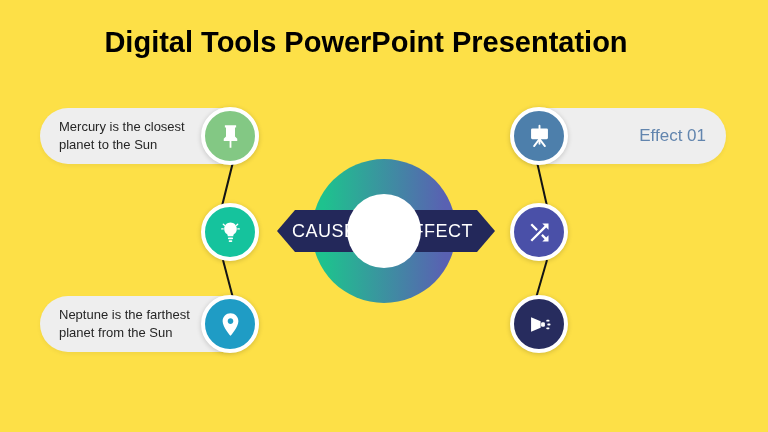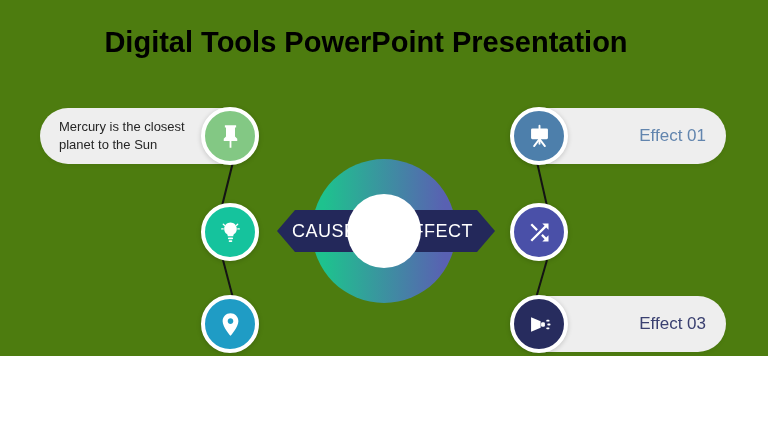--- a/index.html
+++ b/index.html
@@ -1,18 +1,18 @@
 <!DOCTYPE html>
 <html><head>
 <meta charset="utf-8">
 <style>
   * { margin:0; padding:0; box-sizing:border-box; }
   html,body { background:#fff; }
   body { font-family:"Liberation Sans", sans-serif; }
-  .stage { position:relative; width:768px; height:356px; background:#4d7c0f; overflow:hidden;padding-left:12px; }
+  .stage { position:relative; width:768px; height:432px; background:#fde047; overflow:hidden;padding-left:12px; }
 
   .title { position:absolute; top:26px; left:0; width:732px; text-align:center;
            font-size:29px; font-weight:bold; color:#000; }
 
   .connectors { position:absolute; left:0; top:0; z-index:1; }
 
   .pill { position:absolute; height:56px; background:#eeeeee; border-radius:28px;
           display:flex; align-items:center; box-shadow:0 2px 4px rgba(0,0,0,0.05); z-index:2; }
   .pill-left  { left:40px;  width:210px; }
   .pill-right { left:512px; width:214px; justify-content:flex-end; }
@@ -56,20 +56,23 @@
   <svg class="connectors" width="768" height="432">
     <line x1="233" y1="162" x2="222" y2="206" stroke="#141414" stroke-width="2"></line>
     <line x1="223" y1="260" x2="233" y2="298" stroke="#141414" stroke-width="2"></line>
     <line x1="537" y1="162" x2="547" y2="206" stroke="#141414" stroke-width="2"></line>
     <line x1="547" y1="260" x2="536" y2="298" stroke="#141414" stroke-width="2"></line>
   </svg>
 
   <div class="pill pill-left pill-top">
     <div class="cause-text">Mercury is the closest planet to the Sun</div>
   </div>
+  <div class="pill pill-left pill-bottom">
+    <div class="cause-text">Neptune is the farthest planet from the Sun</div>
+  </div>
 
   <div class="icon-circle ic-left ic-row1" style="background-color: rgb(131, 200, 132);">
     <svg viewBox="0 0 24 24">
         <path fill="#fff" d="M16,12V4h1V2H7v2h1v8l-2,2v2h5.2v6h1.6v-6H18v-2L16,12z"></path>
       </svg>
   </div>
   <div class="icon-circle ic-left ic-row2" style="background-color: rgb(21, 195, 157);">
     <svg viewBox="0 0 24 24">
       <path fill="#fff" d="M12,3.2c-3.1,0-5.6,2.5-5.6,5.6c0,1.9,0.95,3.57,2.4,4.58c0.45,0.31,0.7,0.77,0.7,1.27v0.75h5v-0.75c0-0.5,0.25-0.96,0.7-1.27c1.45-1.01,2.4-2.68,2.4-4.58C17.6,5.7,15.1,3.2,12,3.2z"></path>
       <rect x="9.7" y="16.4" width="4.6" height="1.5" rx="0.75" fill="#fff"></rect>
@@ -83,23 +86,20 @@
     </svg>
   </div>
   <div class="icon-circle ic-left ic-row3" style="background-color: rgb(31, 156, 197);">
     <svg viewBox="0 0 24 24">
         <path fill="#fff" fill-rule="evenodd" d="M12,2C8.13,2 5,5.13 5,9c0,5.25 7,13 7,13s7,-7.75 7,-13C19,5.13 15.87,2 12,2zM12,11.5c-1.38,0 -2.5,-1.12 -2.5,-2.5s1.12,-2.5 2.5,-2.5s2.5,1.12 2.5,2.5S13.38,11.5 12,11.5z"></path>
       </svg>
   </div>
 
   <div class="pill pill-right pill-top">
     <div class="effect-label" style="color: rgb(98, 133, 174); margin-left: 33px;">Effect 01</div>
-  </div>
-  <div class="pill pill-right pill-bottom">
-    <div class="effect-label" style="color: rgb(58, 64, 112);">Effect 03</div>
   </div>
 
   <div class="icon-circle ic-right ic-row1" style="background-color: rgb(77, 127, 171);">
     <svg viewBox="0 0 24 24">
       <g stroke="#fff" stroke-width="1.7" stroke-linecap="round">
         <line x1="12" y1="2.5" x2="12" y2="5"></line>
           <line x1="12" y1="14.5" x2="12" y2="18.5"></line>
         <line x1="11.6" y1="14.8" x2="7.2" y2="20.5"></line>
           <line x1="12.4" y1="14.8" x2="16.8" y2="20.5"></line>
       </g>

